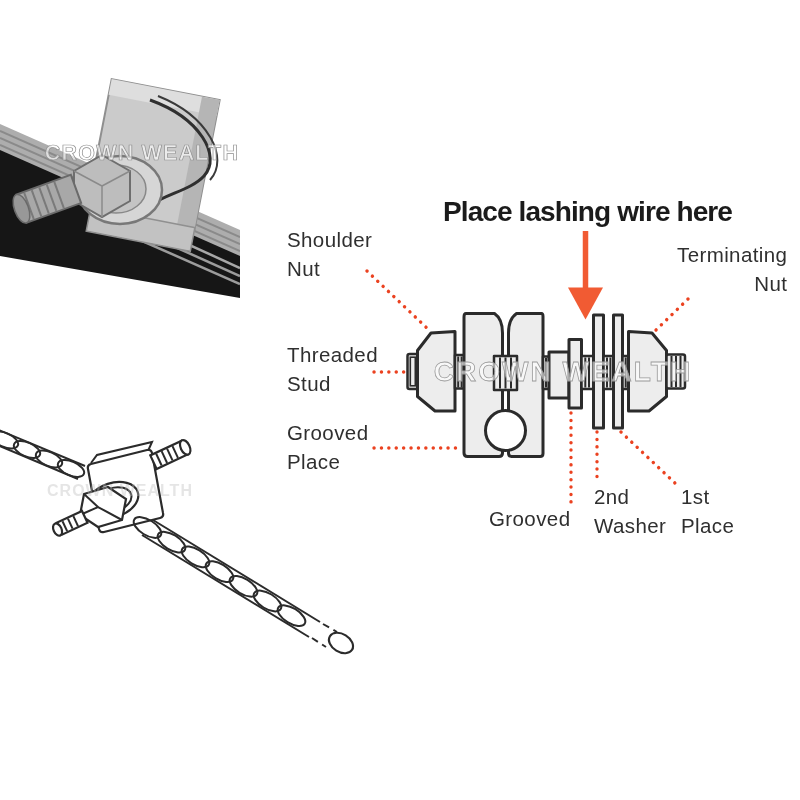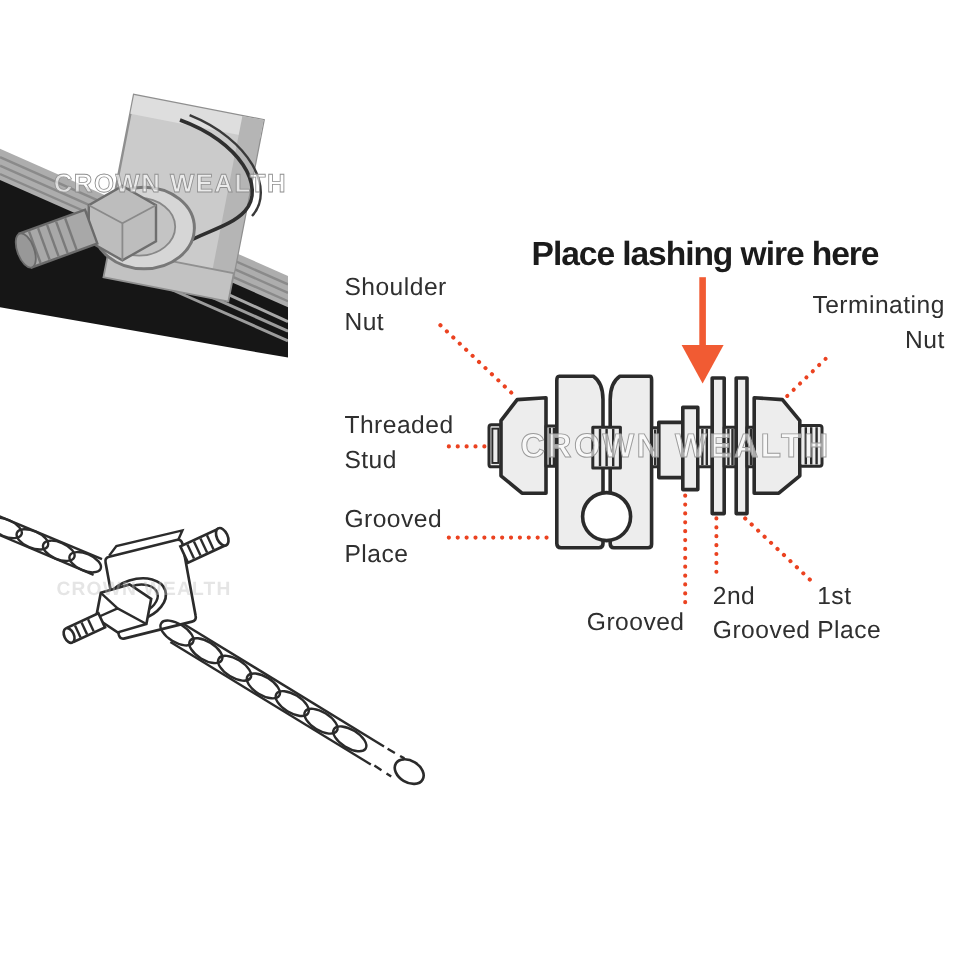--- a/index.html
+++ b/index.html
@@ -213,15 +213,15 @@
 <div class="lbl lbl-clamping">Shoulder
 Nut</div>
 <div class="lbl lbl-threaded">Threaded
 Stud</div>
 <div class="lbl lbl-grooved">Grooved
 Place</div>
 <div class="lbl lbl-terminating">Terminating
 Nut</div>
 <div class="lbl lbl-shoulder">Grooved</div>
 <div class="lbl lbl-washer2">2nd
-Grooved</div>
+Washer</div>
 <div class="lbl lbl-washer1">1st
 Place</div>
 
 </body></html>

